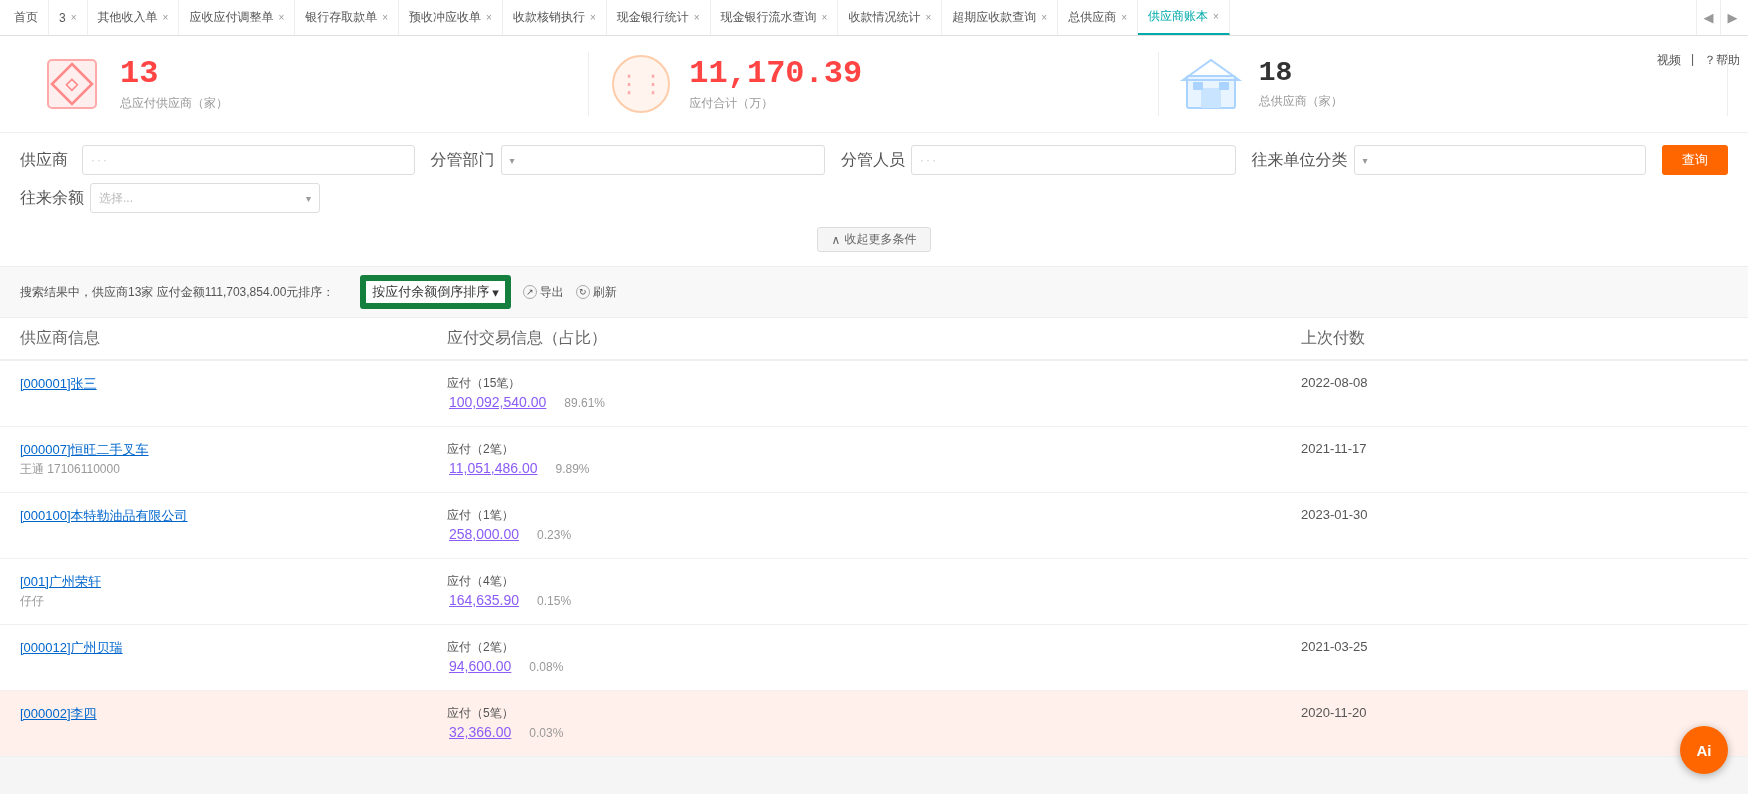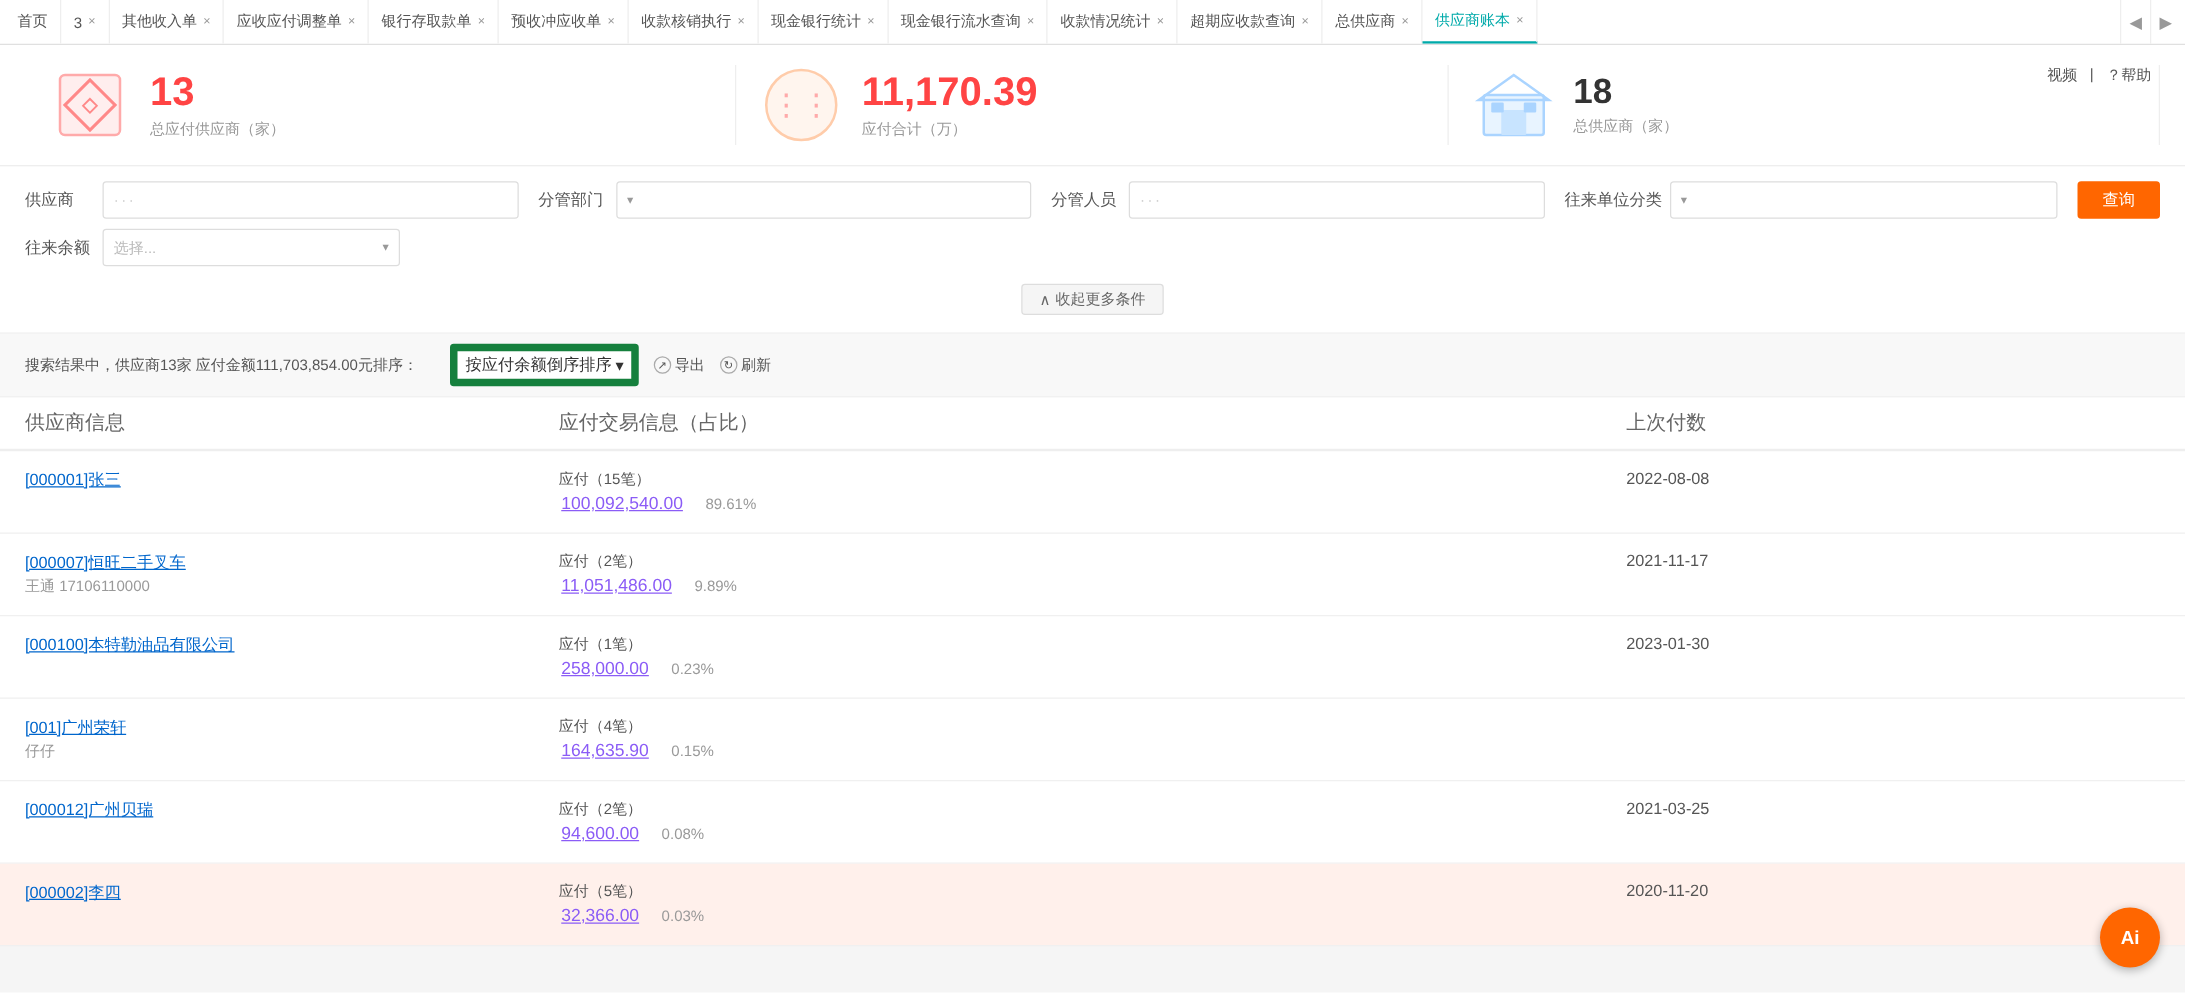--- a/index.html
+++ b/index.html
@@ -12,30 +12,30 @@
     .nav-tab .close-btn { margin-left: 5px; color: #999; font-size: 10px; cursor: pointer; }
     .nav-arrow { width: 24px; height: 36px; display: flex; align-items: center; justify-content: center; cursor: pointer; color: #999; border-left: 1px solid #eee; }
     .nav-spacer { flex: 1; }
 
     
     .stats-row { display: flex; background: #fff; padding: 16px 20px; border-bottom: 1px solid #eee; position: relative; }
     .stat-card { display: flex; align-items: center; flex: 1; padding: 0 20px; border-right: 1px solid #eee; }
     .stat-card:last-child { border-right: none; }
     .stat-icon { width: 64px; height: 64px; margin-right: 16px; flex-shrink: 0; }
     .stat-icon svg { width: 100%; height: 100%; }
-    .stat-content .stat-value { font-size: 32px; font-weight: bold; color: #ff4444; line-height: 1.1; }
+    .stat-content .stat-value { font-size: 32px; font-weight: bold; color: #ff4444; line-height: 1.1; font-family: Liberation Mono, monospace; }
     .stat-content .stat-label { font-size: 12px; color: #999; margin-top: 4px; }
-    .top-right-links { position: absolute; right: 27px; top: 16px; font-size: 12px; color: #666; display: flex; gap: 10px; }
+    .top-right-links { position: absolute; right: 8px; top: 16px; font-size: 12px; color: #666; display: flex; gap: 10px; }
     .top-right-links span { cursor: pointer; color: #555; }
 
     
     .filter-section { background: #fff; padding: 12px 20px; border-bottom: 1px solid #eee; }
     .filter-row { display: flex; align-items: center; gap: 16px; margin-bottom: 8px; }
     .filter-item { display: flex; align-items: center; gap: 6px; flex: 1; }
-    .filter-label { font-size: 13px; color: #555; white-space: nowrap; min-width: 56px; }
+    .filter-label { font-size: 16px; color: #555; white-space: nowrap; min-width: 56px; }
     .filter-input { flex: 1; height: 30px; border: 1px solid #ddd; border-radius: 3px; padding: 0 8px; font-size: 12px; color: #333; background: #fff; display: flex; align-items: center; justify-content: space-between; cursor: pointer; }
     .filter-input .placeholder { color: #bbb; }
     .filter-input .dots { color: #ccc; letter-spacing: 2px; }
     .filter-input .arrow { color: #999; font-size: 10px; }
     .query-btn { background: #ff6600; color: #fff; border: none; border-radius: 3px; padding: 6px 20px; font-size: 13px; cursor: pointer; white-space: nowrap; }
     .collapse-bar { text-align: center; padding: 6px 0 2px; }
     .collapse-btn { display: inline-flex; align-items: center; gap: 4px; font-size: 12px; color: #666; cursor: pointer; background: #f5f5f5; border: 1px solid #ddd; border-radius: 3px; padding: 3px 14px; }
 
     
     .result-bar { display: flex; align-items: center; justify-content: flex-start; padding: 8px 20px; background: #f8f8f8; border-bottom: 1px solid #eee; font-size: 12px; color: #555; }

